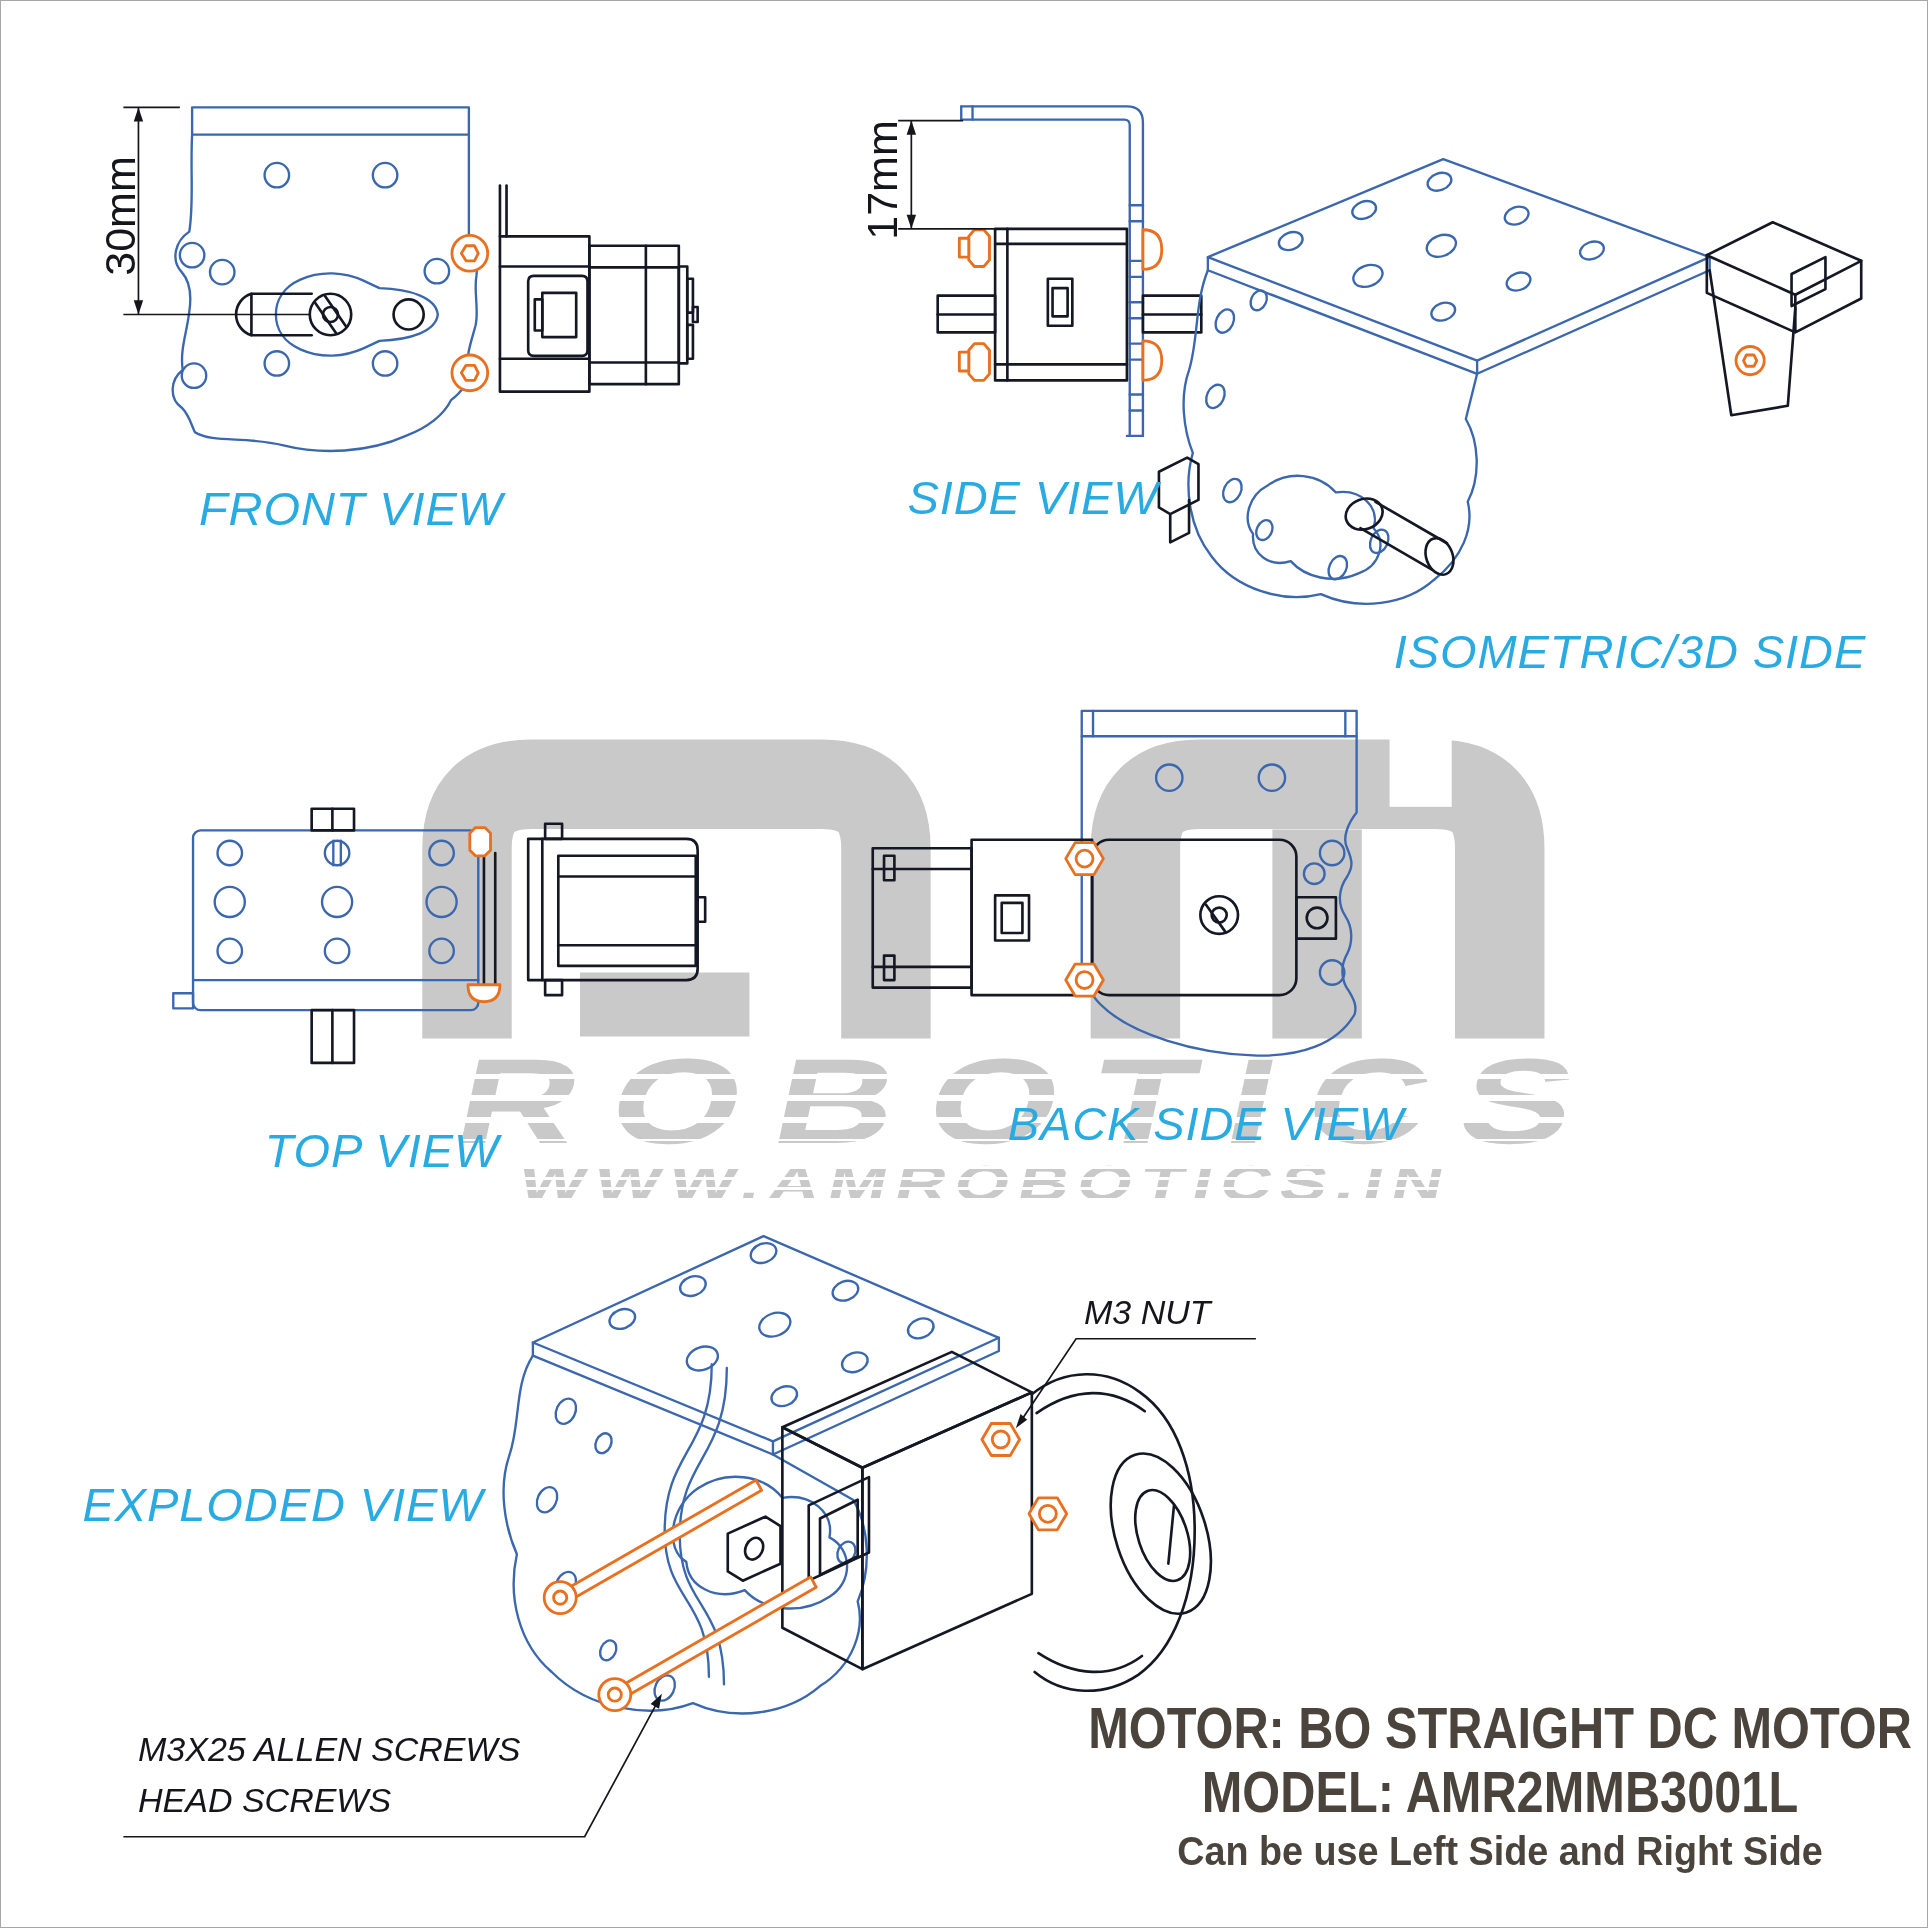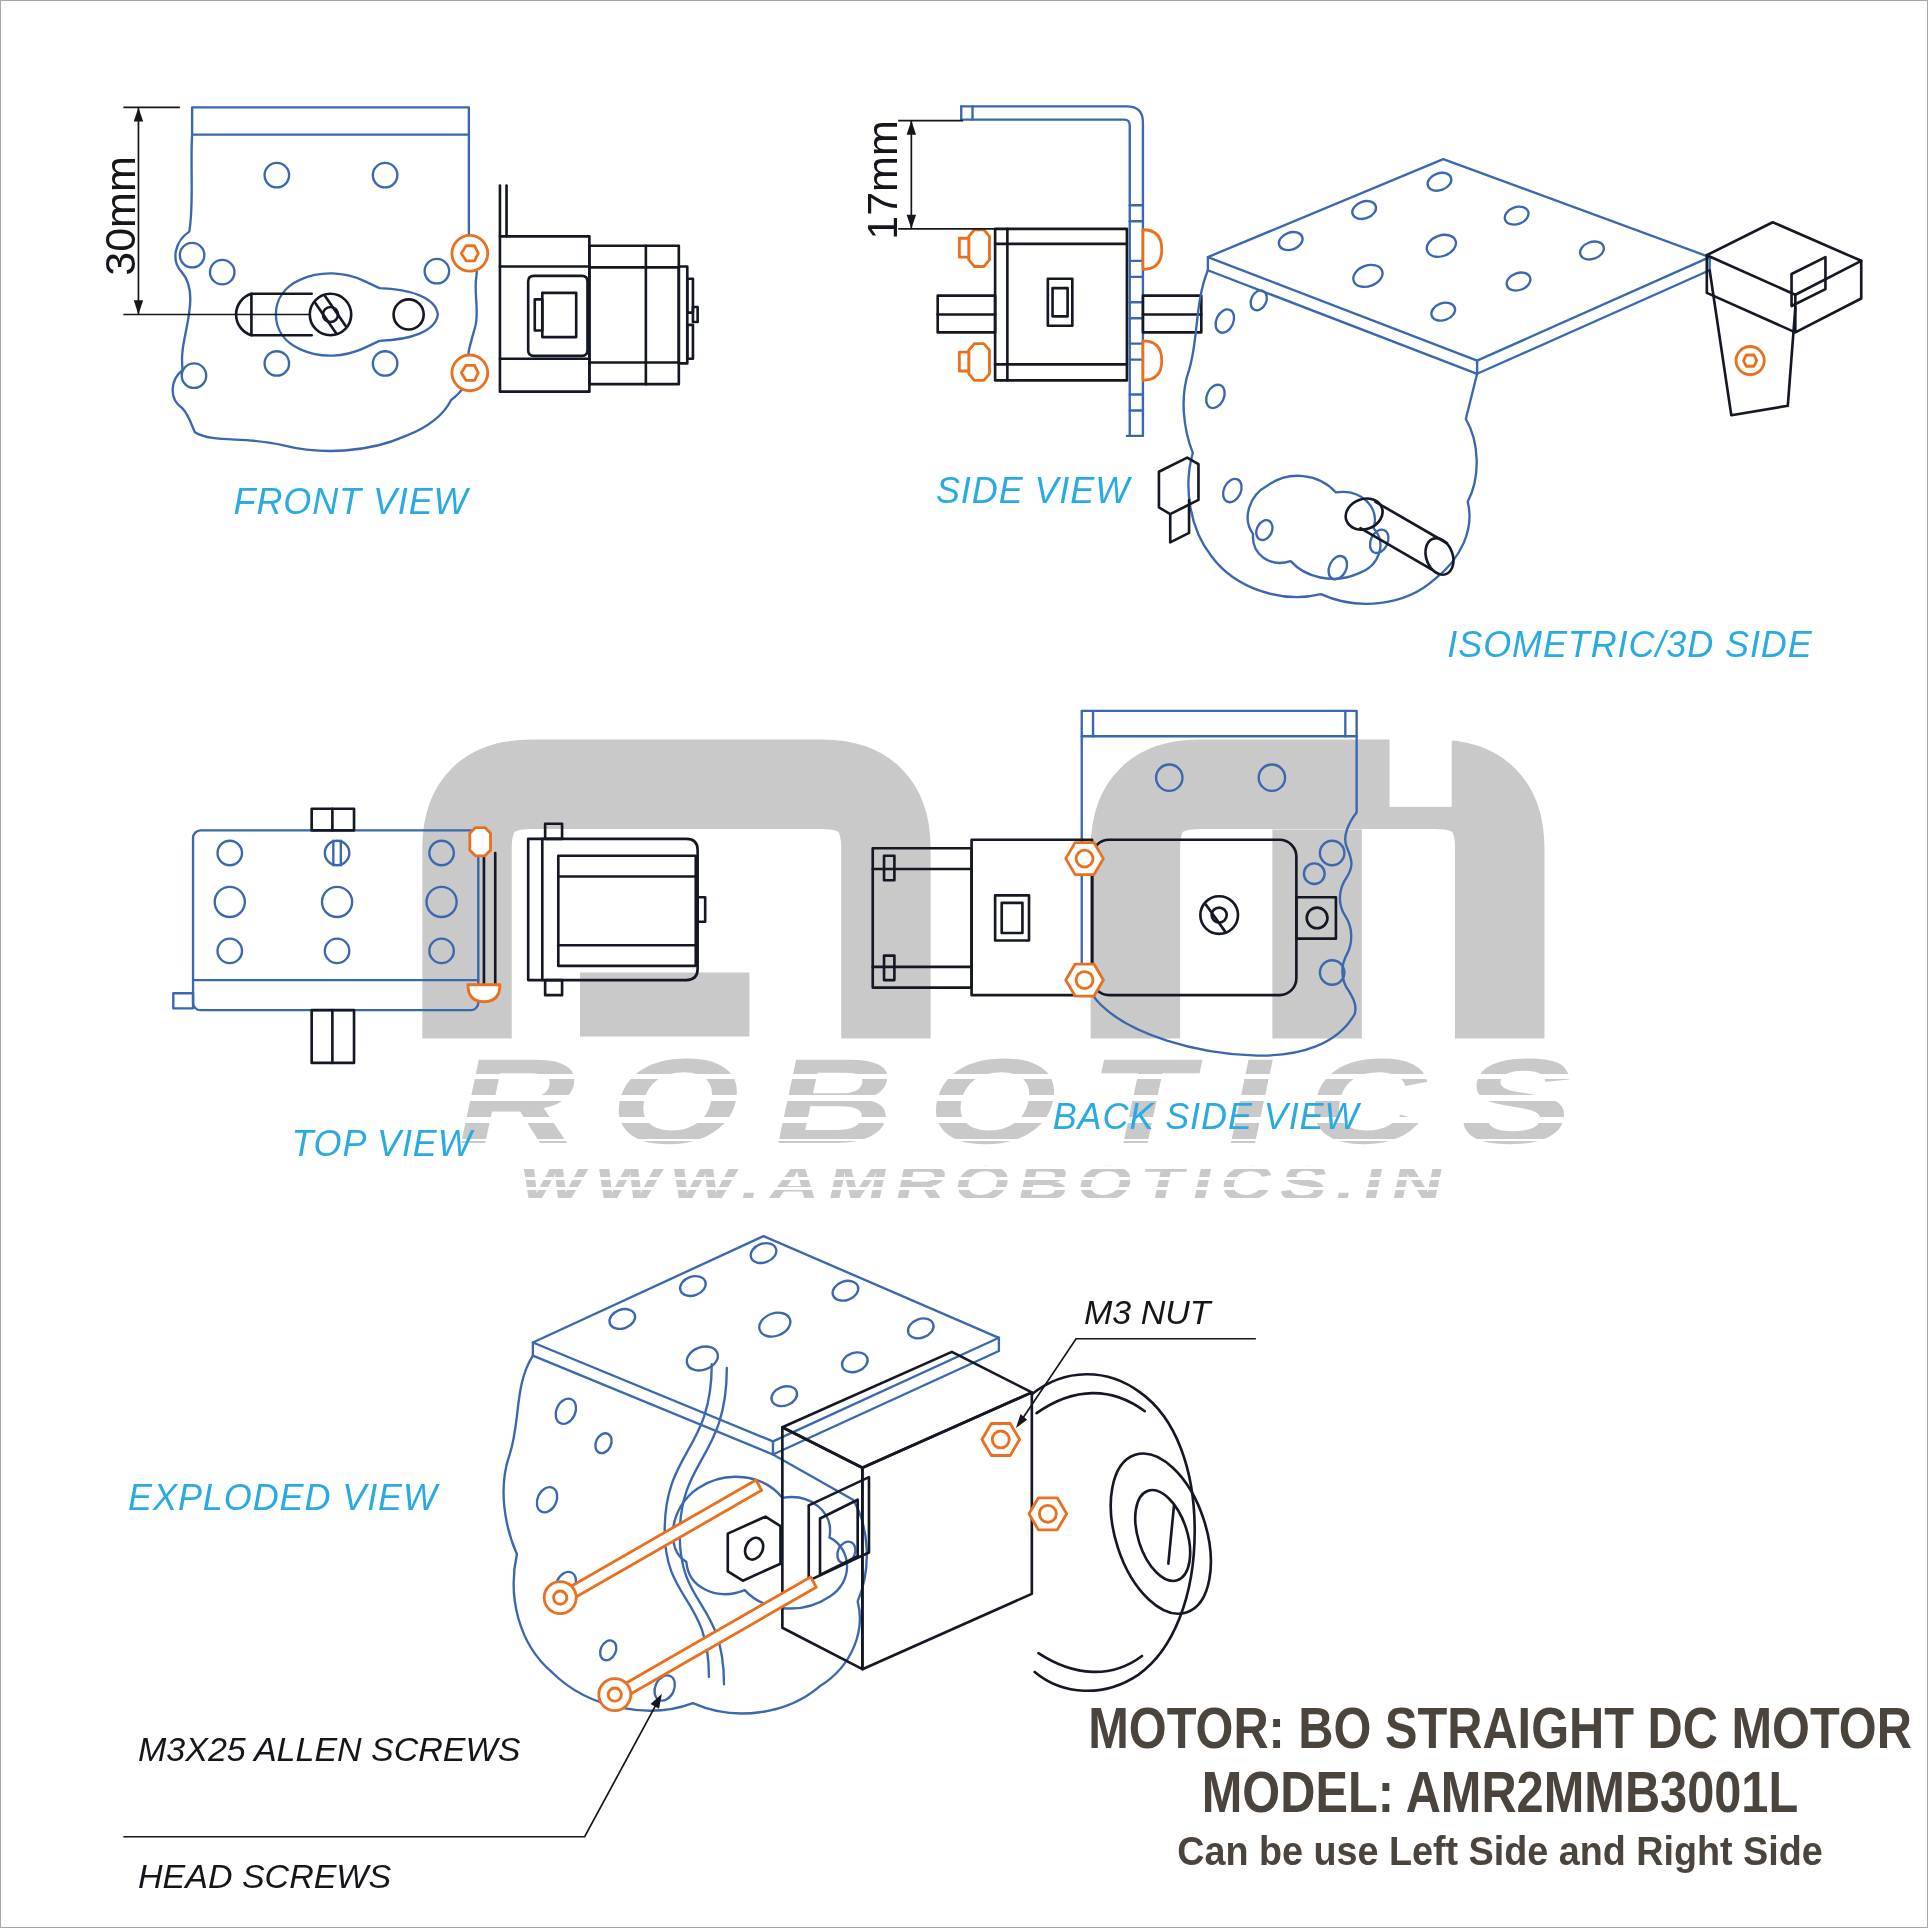--- a/index.html
+++ b/index.html
@@ -15,21 +15,21 @@
   #canvas > *{position:absolute;}
   svg{left:0;top:0;z-index:3;pointer-events:none;}
   .sb{stroke:var(--blue);fill:none;stroke-width:2.5;stroke-linecap:round;stroke-linejoin:round;}
   .sk{stroke:var(--black);fill:none;stroke-width:2.8;stroke-linecap:round;stroke-linejoin:round;}
   .so{stroke:var(--orange);fill:none;stroke-width:3;stroke-linejoin:round;}
   .sow{stroke:var(--orange);fill:#ffffff;stroke-width:3;stroke-linejoin:round;}
   .thin{stroke:var(--ink);fill:none;stroke-width:1.8;}
   .arrow{fill:var(--ink);stroke:none;}
   .wmfill{fill:none;stroke:var(--wm);}
   .lbl{
-    z-index:4; color:var(--cyan); font-style:italic; font-size:36px; font-weight:400;
+    z-index:4; color:var(--cyan); font-style:italic; font-size:47px; font-weight:400;
     white-space:nowrap; transform:translateX(-50%); letter-spacing:0.9px;
   }
   .dim{
     z-index:4; color:var(--ink); font-size:43px; font-weight:400; white-space:nowrap;
     transform:translate(-50%,-50%) rotate(-90deg);
   }
   .callout{
     z-index:4; color:var(--ink); font-style:italic; font-size:34px; white-space:nowrap;
   }
   .footer-line{
@@ -379,19 +379,19 @@
   <div class="lbl" style="left:1629px;top:623px">ISOMETRIC/3D SIDE</div>
   <div class="lbl" style="left:381px;top:1122px">TOP VIEW</div>
   <div class="lbl" style="left:1205px;top:1095px">BACK SIDE VIEW</div>
   <div class="lbl" style="left:282px;top:1476px">EXPLODED VIEW</div>
 
   <div class="dim" style="left:119px;top:215px">30mm</div>
   <div class="dim" style="left:881px;top:179px">17mm</div>
 
   <div class="callout" style="left:1083px;top:1292px">M3 NUT</div>
   <div class="callout" style="left:137px;top:1729px">M3X25 ALLEN SCREWS</div>
-  <div class="callout" style="left:137px;top:1856px">HEAD SCREWS</div>
+  <div class="callout" style="left:137px;top:1780px">HEAD SCREWS</div>
 
   <div class="footer-line" style="left:1499px;top:1693px;font-size:58px">MOTOR: BO STRAIGHT DC MOTOR</div>
   <div class="footer-line" style="left:1499px;top:1757px;font-size:58px">MODEL: AMR2MMB3001L</div>
   <div class="footer-line" style="left:1499px;top:1827px;font-size:41px;transform:translateX(-50%) scaleX(0.92)">Can be use Left Side and Right Side</div>
 </div>
 
 
 </body></html>

